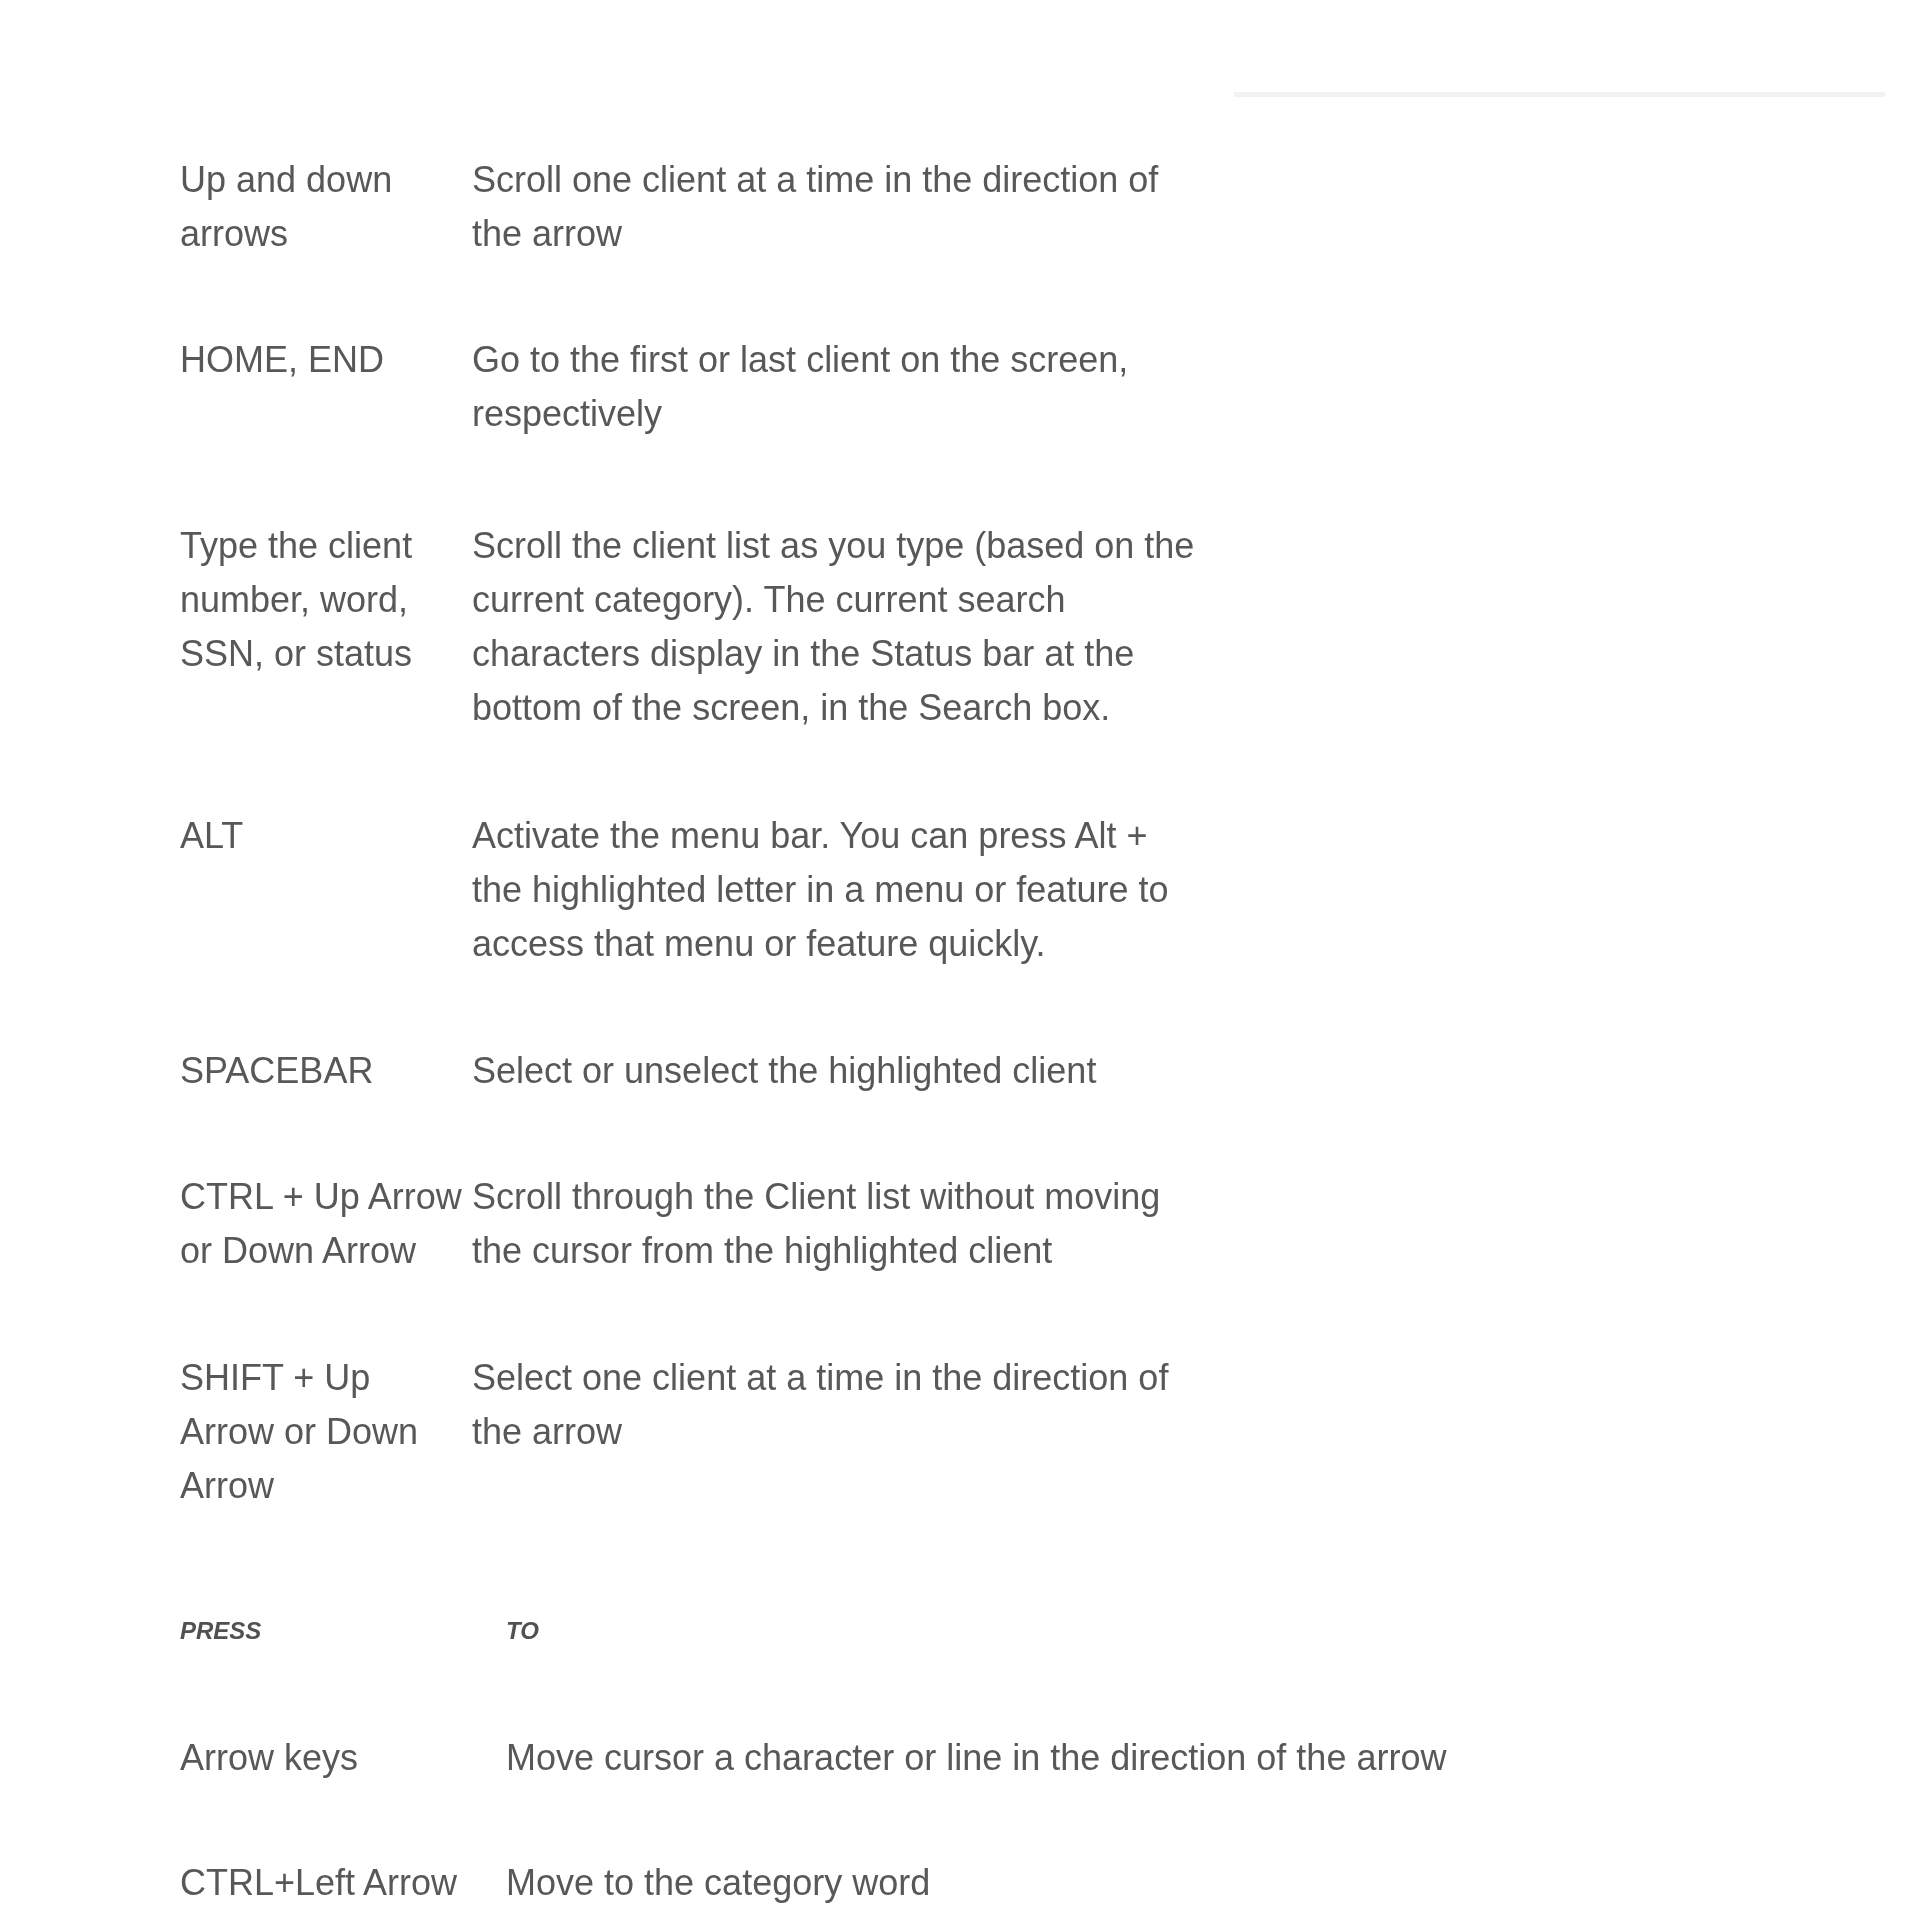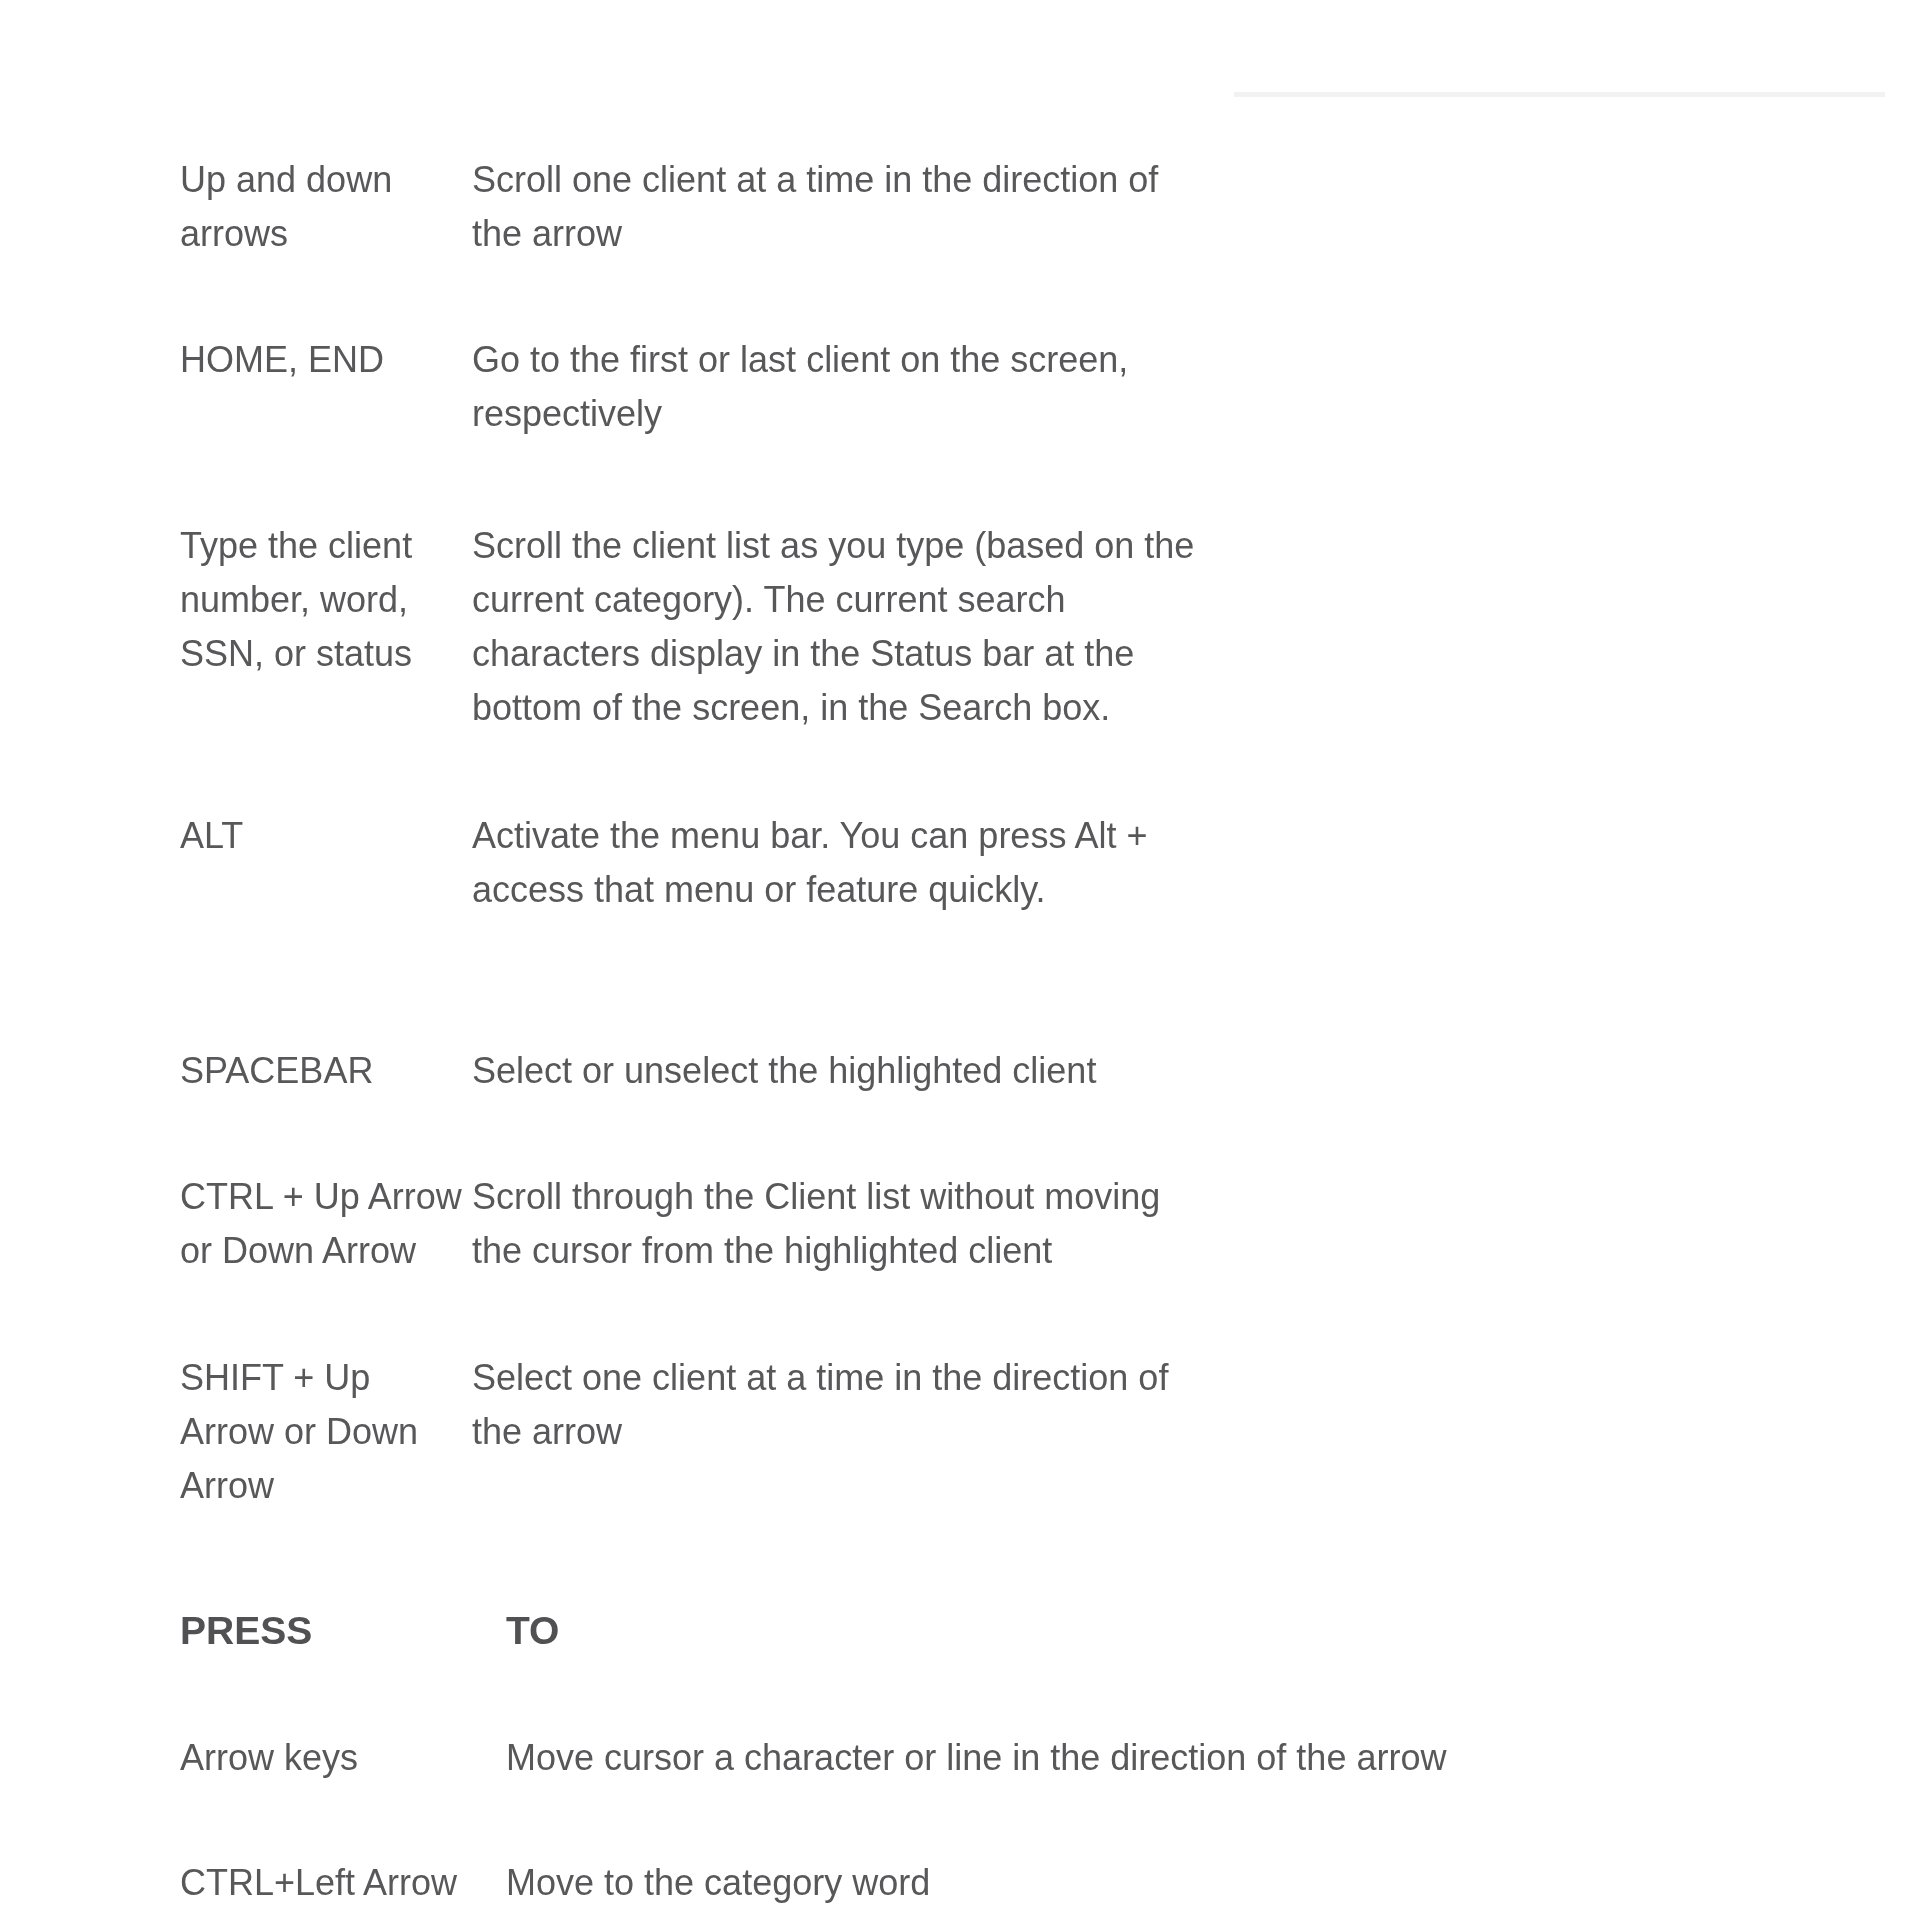--- a/index.html
+++ b/index.html
@@ -36,21 +36,21 @@
   .dcol1{position:absolute;left:472px;top:0;}
   .dcol2{position:absolute;left:506px;top:0;}
   .t1r1{top:153px;left:0;width:1962px;}
   .t1r2{top:333px;left:0;width:1962px;}
   .t1r3{top:519px;left:0;width:1962px;}
   .t1r4{top:809px;left:0;width:1962px;}
   .t1r5{top:1044px;left:0;width:1962px;}
   .t1r6{top:1170px;left:0;width:1962px;}
   .t1r7{top:1351px;left:0;width:1962px;}
   .thead{top:1604px;left:0;width:1962px;}
-  .thead .ln{font-weight:700;font-size:39px;color:var(--c-heading);}
+  .thead .ln{font-weight:700;font-size:24px;color:var(--c-heading);font-style:italic;}
   .t2r1{top:1731px;left:0;width:1962px;}
   .t2r2{top:1856px;left:0;width:1962px;}
   .t2r3{top:1980px;left:0;width:1962px;}
   .t2r4{top:2105px;left:0;width:1962px;}
   .t2r5{top:2230px;left:0;width:1962px;}
   .t2r6{top:2354px;left:0;width:1962px;}
 
   .top-light-line{
     position:absolute;left:1234px;top:92px;width:651px;height:5.4px;
     background:var(--c-toplightline);
@@ -99,20 +99,21 @@
         <div class="ln">bottom of the screen, in the Search box.</div>
       </div>
     </div>
 
     <div class="row t1r4">
       <div class="kcol">
         <div class="ln">ALT</div>
       </div>
       <div class="dcol1">
         <div class="ln">Activate the menu bar. You can press Alt +</div>
+        <div class="ln">the highlighted letter in a menu or feature to</div>
         <div class="ln">access that menu or feature quickly.</div>
       </div>
     </div>
 
     <div class="row t1r5">
       <div class="kcol">
         <div class="ln">SPACEBAR</div>
       </div>
       <div class="dcol1">
         <div class="ln">Select or unselect the highlighted client</div>

